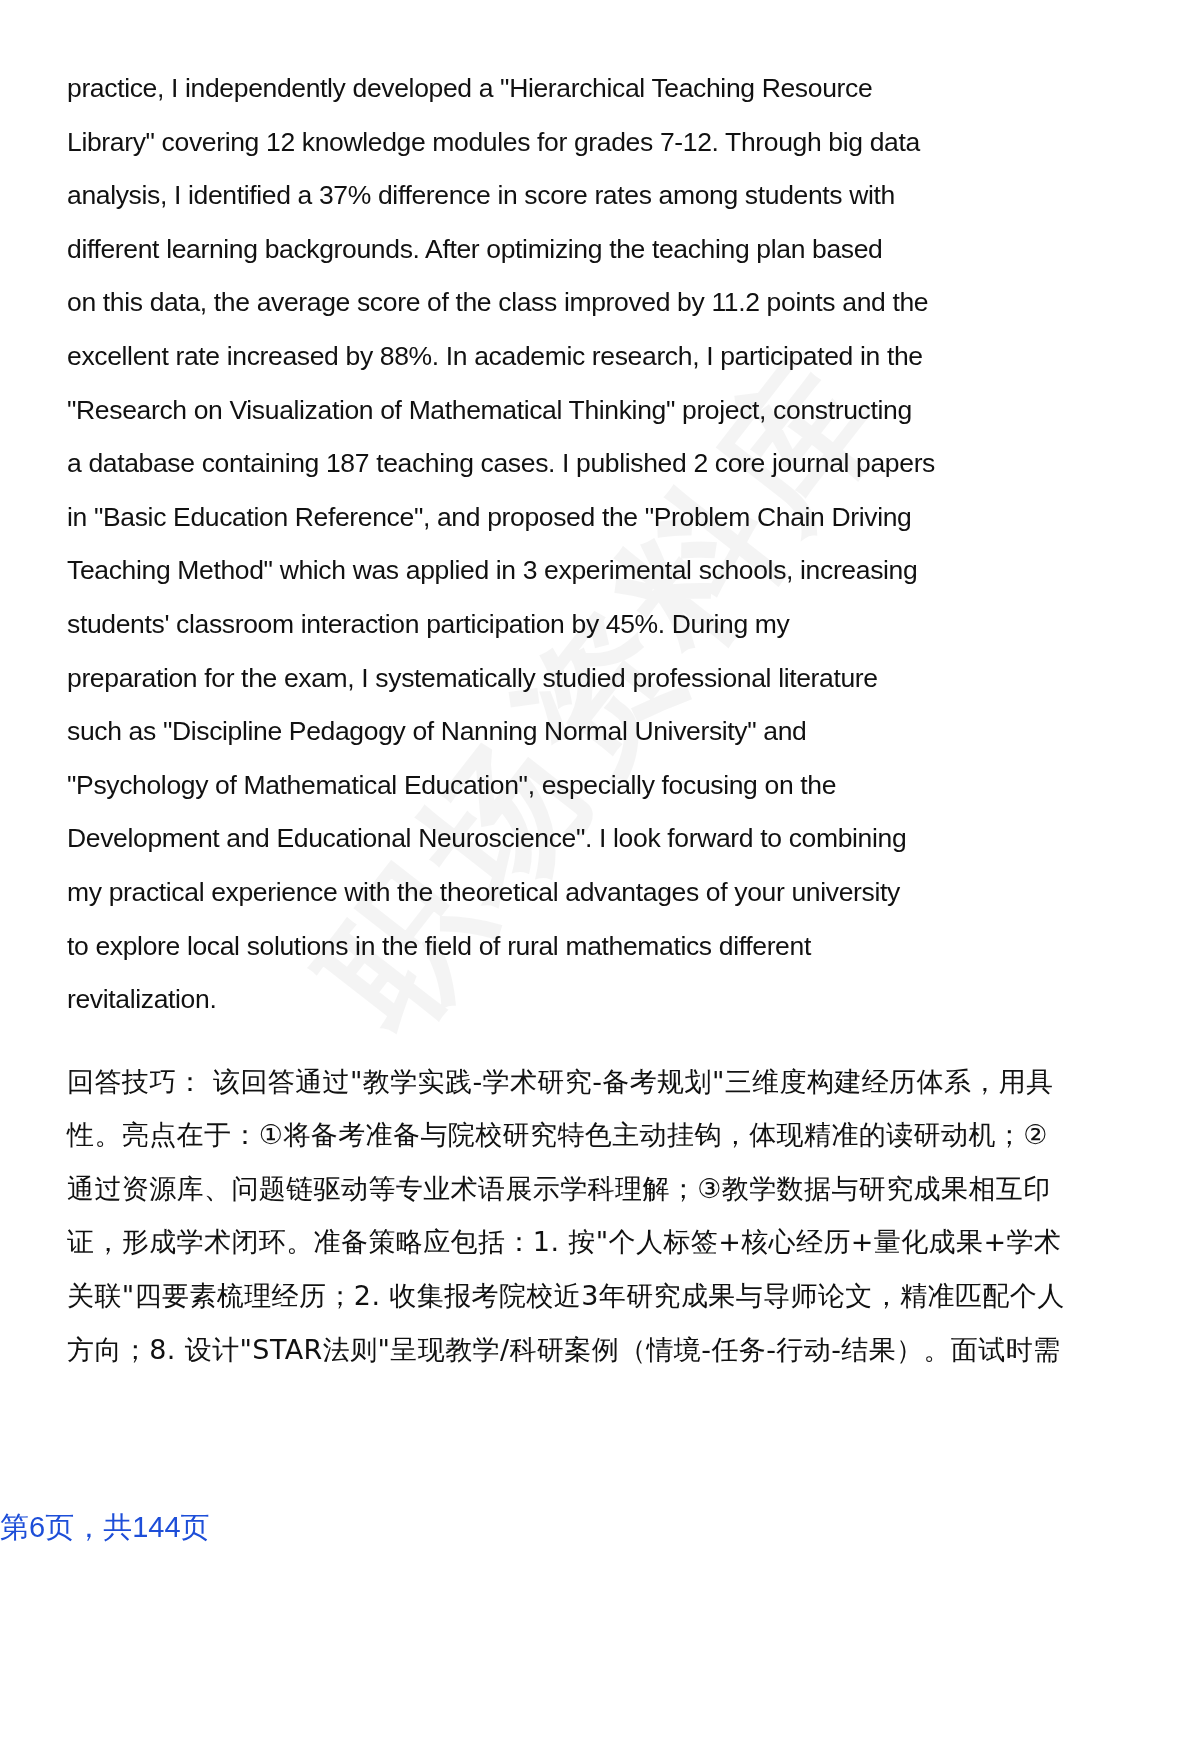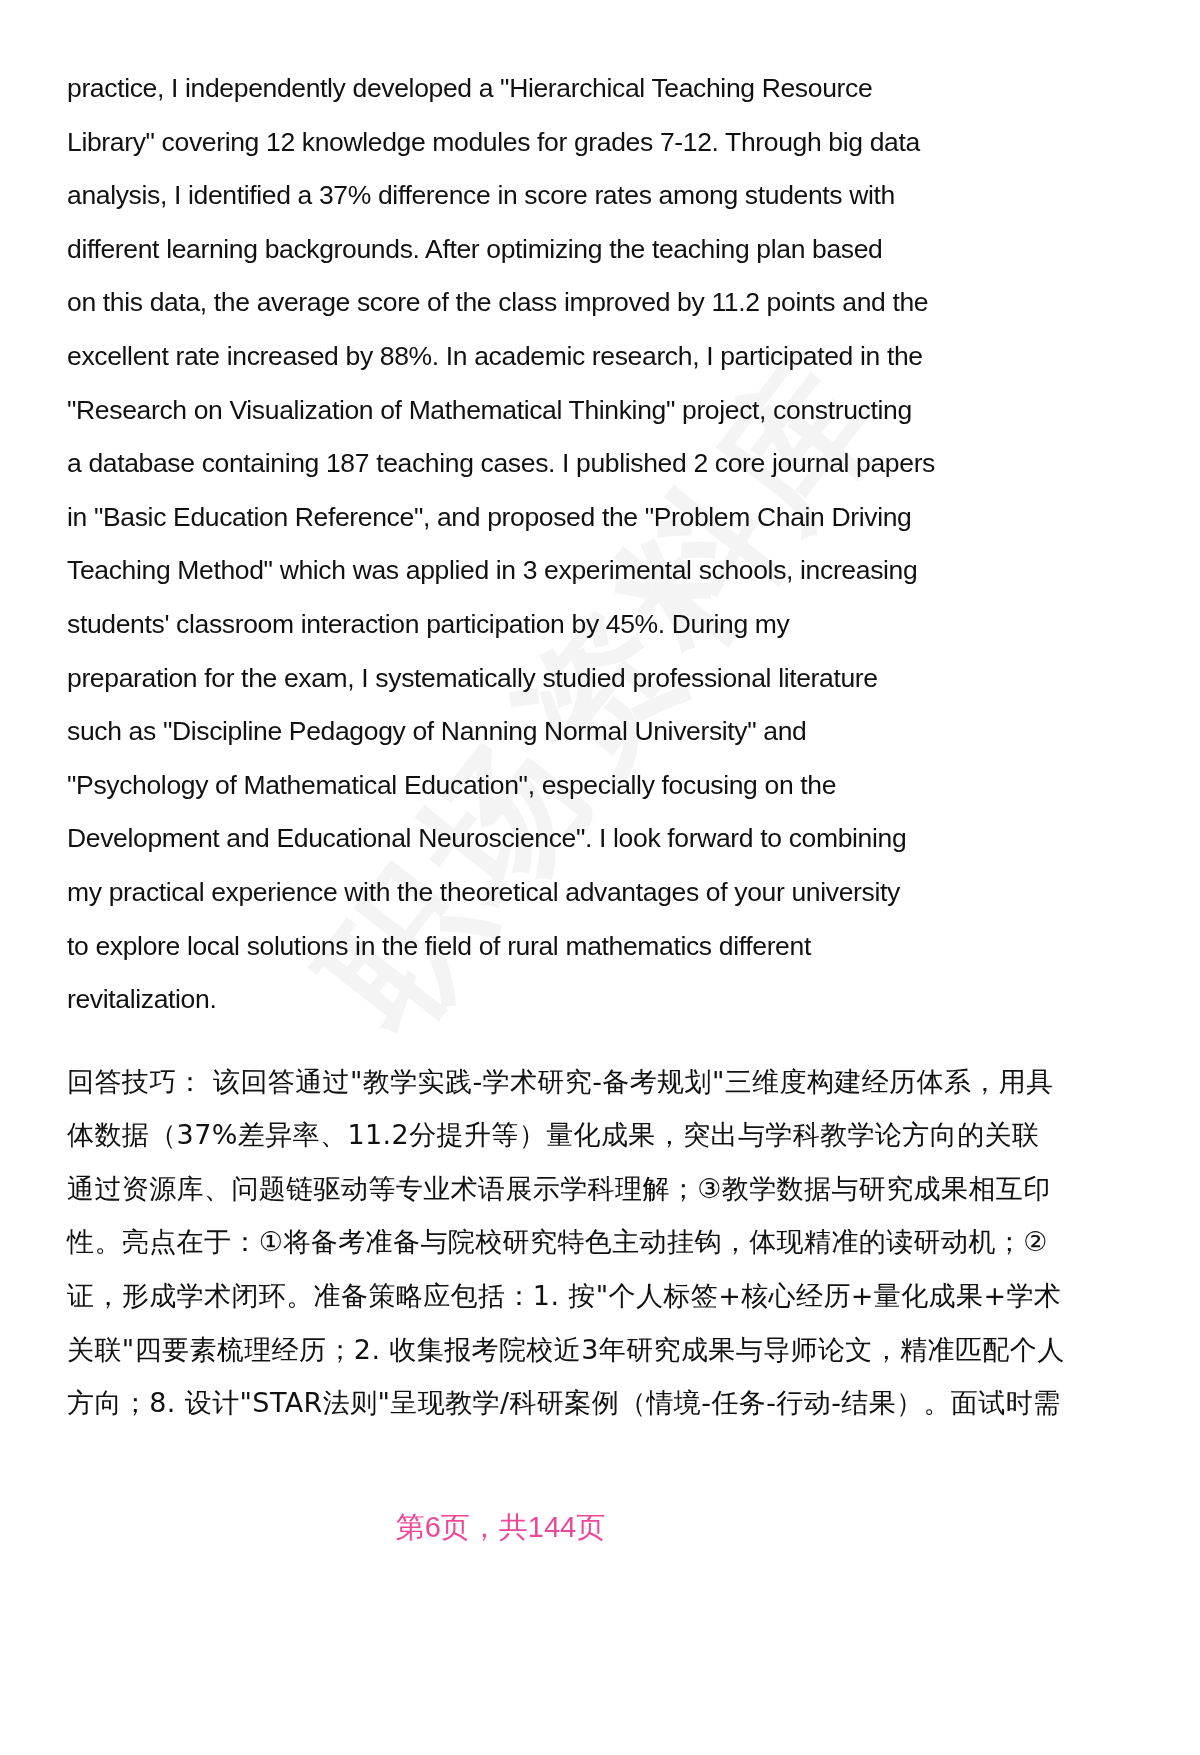--- a/index.html
+++ b/index.html
@@ -64,24 +64,24 @@
     }
     .para-zh .line {
       font-size: 27px;
       letter-spacing: 0.4px;
     }
     .footer {
       position: absolute;
       left: 0;
       width: 1001px;
       top: 1505px;
-      text-align: center;
+      text-align: left;
       font-size: 29px;
       line-height: 44px;
-      color: #ec4899;
+      color: #1d4ed8;
       z-index: 1;
       font-family: "Liberation Sans", "DejaVu Sans", sans-serif;
     }
   </style>
 </head>
 <body>
 
 <div class="page">
   <div class="watermark">职场资料库</div>
 
@@ -104,23 +104,22 @@
       <span class="line">Development and Educational Neuroscience". I look forward to combining</span>
       <span class="line">my practical experience with the theoretical advantages of your university</span>
       <span class="line">to explore local solutions in the field of rural mathematics different</span>
       <span class="line">revitalization.</span>
     </div>
 
     <div class="spacer"></div>
 
     <div class="para-zh">
       <span class="line">回答技巧： 该回答通过"教学实践-学术研究-备考规划"三维度构建经历体系，用具</span>
-      <span class="line">体数据（37%差异率、11.2分提升等）量化成果，突出与学科教学论方向的关联</span>
+      <span class="line">性。亮点在于：①将备考准备与院校研究特色主动挂钩，体现精准的读研动机；②</span>
       <span class="line">通过资源库、问题链驱动等专业术语展示学科理解；③教学数据与研究成果相互印</span>
-      <span class="line">性。亮点在于：①将备考准备与院校研究特色主动挂钩，体现精准的读研动机；②</span>
       <span class="line">证，形成学术闭环。准备策略应包括：1. 按"个人标签+核心经历+量化成果+学术</span>
       <span class="line">关联"四要素梳理经历；2. 收集报考院校近3年研究成果与导师论文，精准匹配个人</span>
       <span class="line">方向；8. 设计"STAR法则"呈现教学/科研案例（情境-任务-行动-结果）。面试时需</span>
     </div>
   </div>
 
   <div class="footer">第6页，共144页</div>
 </div>
 
 </body></html>

